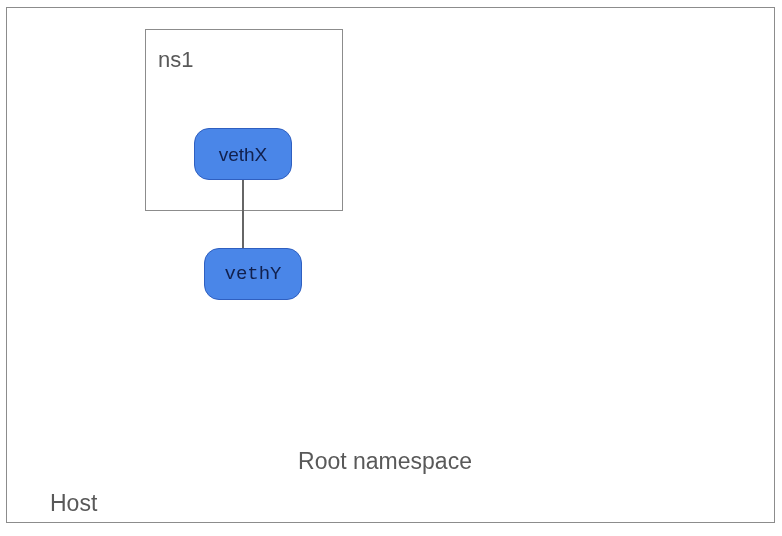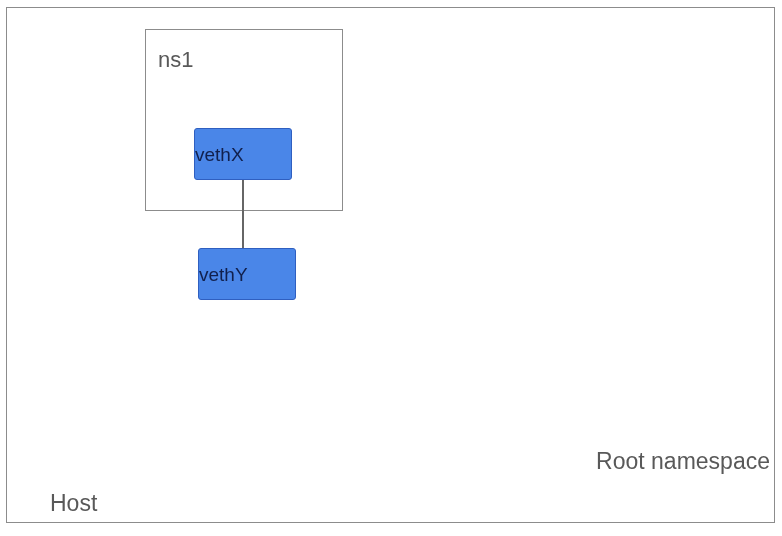--- a/index.html
+++ b/index.html
@@ -62,44 +62,45 @@
     background: #666666;
   }
 
   
   .veth-node {
     position: absolute;
     width: 98px;
     height: 52px;
     background: #4a86e8;
     border: 1.5px solid #2f5fc0;
-    border-radius: 3px;
+    border-radius: 15px;
     box-sizing: border-box;
     display: flex;
     align-items: center;
-    justify-content: flex-start;
+    justify-content: center;
     color: #11204d;
     font-size: 19px;
     line-height: 1;
   }
   .veth-x {
     left: 194px;
     top: 128px;
   }
   .veth-y {
-    left: 198px;
+    left: 204px;
     top: 248px;
+    font-family: Liberation Mono, monospace;
   }
 
   .root-label {
     position: absolute;
     left: 0;
     top: 450px;
     width: 770px;
-    text-align: right;
+    text-align: center;
     font-size: 23px;
     color: #595959;
     line-height: 1;
   }
 
   .host-label {
     position: absolute;
     left: 18px;
     top: 492px;
     font-size: 23px;

